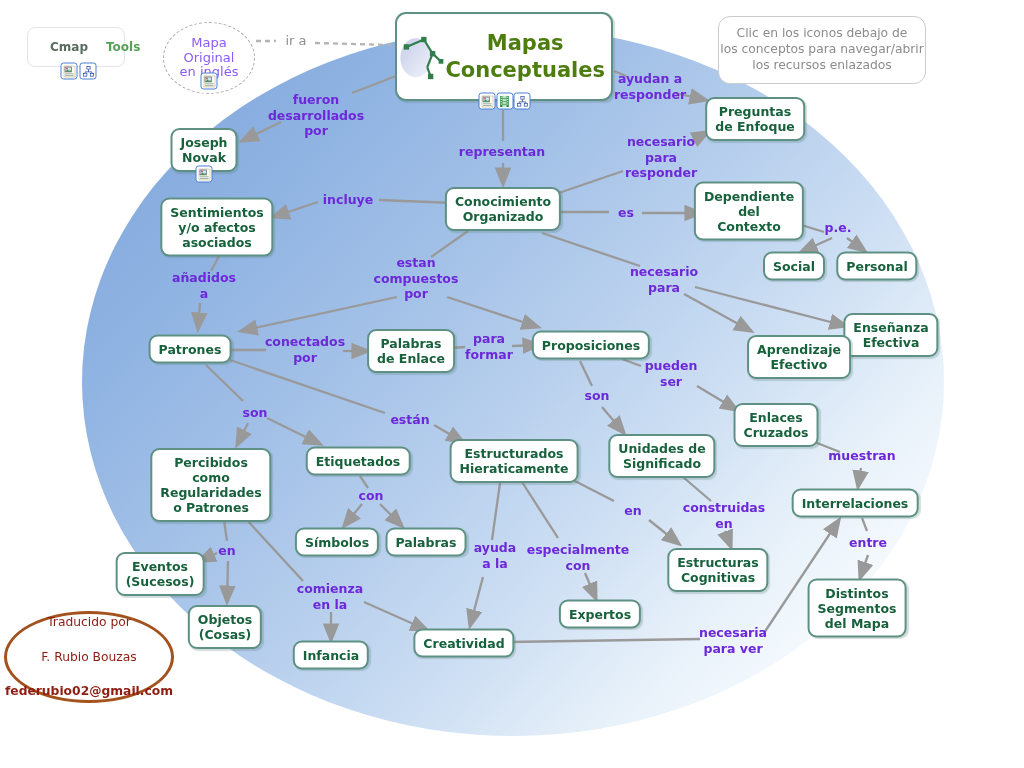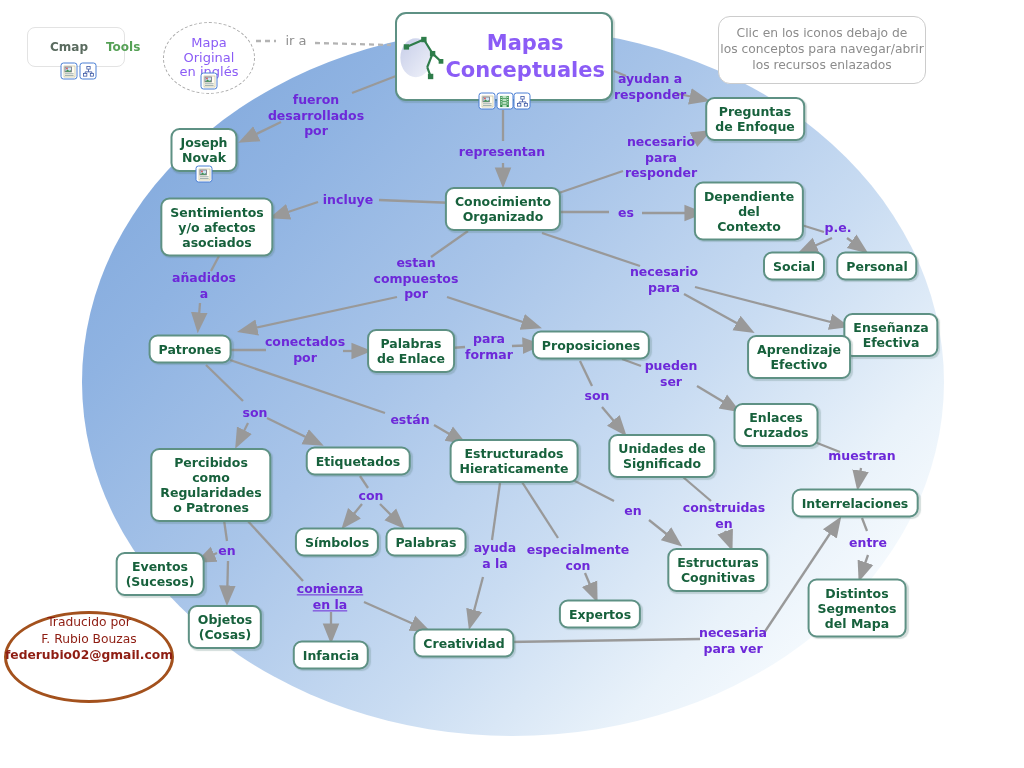--- a/index.html
+++ b/index.html
@@ -14,37 +14,37 @@
     box-shadow:1.5px 1.5px 1px rgba(80,120,110,.25);}
   .link-label{position:absolute;transform:translate(-50%,-50%);color:#6d28d9;font-weight:bold;
     font-size:12.5px;line-height:1.25;text-align:center;white-space:pre;}
   .res-icon{position:absolute;transform:translate(-50%,-50%);width:17px;height:17px;
     background:#fff;border:1.5px solid #4a7fd4;border-radius:3px;display:flex;
     align-items:center;justify-content:center;box-sizing:border-box;}
   .res-icon svg{width:12px;height:12px;display:block;}
   #title-node{position:absolute;left:395px;top:12px;width:218px;height:89px;background:#fff;
     border:2px solid #5E9184;border-radius:11px;display:flex;align-items:center;
     box-shadow:1.5px 1.5px 1px rgba(80,120,110,.25);box-sizing:border-box;}
-  #title-node .ttl{flex:1;text-align:center;color:#8b5cf6;font-weight:bold;font-size:21px;
+  #title-node .ttl{flex:1;text-align:center;color:#4d7c0f;font-weight:bold;font-size:21px;
     line-height:1.25;white-space:pre-line;padding-right:6px;}
   #cmap-logo{position:absolute;left:27px;top:27px;width:98px;height:40px;background:#fff;
     border:1px solid #e3e3e3;border-radius:8px;display:flex;align-items:center;gap:18px;
     padding:5px 4px;box-sizing:border-box;}
   #cmap-logo .t1{color:#5a6b5f;font-weight:bold;font-size:12px;}
   #cmap-logo .t2{color:#56a156;font-weight:bold;font-size:12px;}
   #orig-note{position:absolute;left:163px;top:22px;width:92px;height:72px;border:1.6px dashed #aaaaaa;
     border-radius:50%;display:flex;align-items:center;justify-content:center;text-align:center;
     color:#8b5cf6;font-size:13px;line-height:1.15;white-space:pre-line;box-sizing:border-box;}
   #ir-a{position:absolute;left:296px;top:40px;transform:translate(-50%,-50%);
     color:#8f8f8f;font-size:13px;}
   #instr-note{position:absolute;left:718px;top:16px;width:208px;height:68px;border:1.6px solid #cccccc;
     border-radius:12px;background:#fff;display:flex;align-items:center;justify-content:center;
     text-align:center;color:#8C8C8C;font-size:12.3px;line-height:1.3;white-space:pre-line;box-sizing:border-box;}
   #trans-note{position:absolute;left:4px;top:611px;width:170px;height:92px;border:3px solid #A3511D;
-    border-radius:50%;display:flex;flex-direction:column;align-items:center;justify-content:flex-start;
+    border-radius:50%;display:flex;flex-direction:column;align-items:center;justify-content:space-between;
     text-align:center;color:#8E1D12;font-size:12.3px;line-height:1.35;box-sizing:border-box;}
   #trans-note .em{font-weight:bold;}
 </style>
 </head>
 <body>
 
 <div id="stage">
   <div id="bg-ellipse"></div>
 
   <svg id="edges">
@@ -254,21 +254,21 @@
     <div class="link-label" style="left: 371px; top: 496px;">con</div>
     <div class="link-label" style="left: 495px; top: 556px;">ayuda
 a la</div>
     <div class="link-label" style="left: 578px; top: 558px;">especialmente
 con</div>
     <div class="link-label" style="left: 633px; top: 511px;">en</div>
     <div class="link-label" style="left: 724px; top: 516px;">construidas
 en</div>
     <div class="link-label" style="left: 868px; top: 543px;">entre</div>
     <div class="link-label" style="left: 227px; top: 551px;">en</div>
-    <div class="link-label" style="left: 330px; top: 597px; text-decoration: underline;">comienza
+    <div class="link-label" style="left: 330px; top: 597px;">comienza
 en la</div>
     <div class="link-label" style="left: 733px; top: 641px;">necesaria
 para ver</div>
     <span class="res-icon" style="left: 487px; top: 101px;">
       <svg viewBox="0 0 16 16">
         <rect x="0.5" y="0.5" width="15" height="15" fill="#fffdf0" stroke="#b0a878"></rect>
         <rect x="2" y="2" width="8.5" height="6.5" fill="#cfe4f4" stroke="#667"></rect>
         <circle cx="4.6" cy="4" r="1.2" fill="#d95050"></circle>
         <path d="M2.4 8 L5.5 5.4 L7.6 7.4 L9.4 6 L10 8.2 L2.4 8.2 Z" fill="#3f8f4f"></path>
         <rect x="2" y="10.4" width="11.5" height="1.3" fill="#9aa"></rect>

